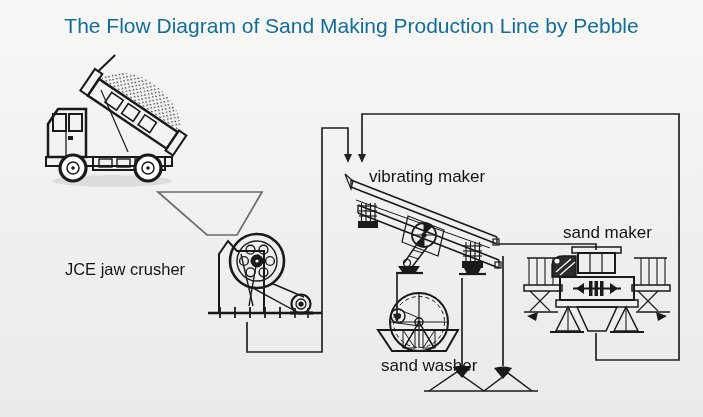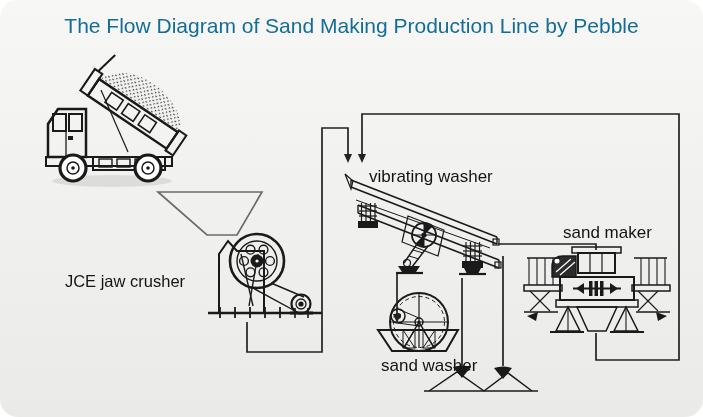--- a/index.html
+++ b/index.html
@@ -1,20 +1,19 @@
 <!DOCTYPE html>
 <html><head>
 <meta charset="utf-8">
 <style>
   html,body{margin:0;padding:0;background:#ffffff;}
   #canvas{
     position:relative;width:703px;height:417px;overflow:hidden;
     background:linear-gradient(180deg,#f7f7f6 0%,#f1f1f0 45%,#eaeae9 100%);
     font-family:"Liberation Sans", sans-serif;
-    border-radius:18px;
   }
   #art{position:absolute;left:0;top:0;}
   .title{
     position:absolute;left:0;right:0;top:14px;text-align:center;
     font-size:21px;font-weight:400;color:#136d96;letter-spacing:0px;
   }
   .lbl{position:absolute;color:#141414;font-size:17px;white-space:nowrap;}
   .lbl2{position:absolute;color:#141414;font-size:16.5px;line-height:17px;text-align:center;}
 </style>
 </head>
@@ -252,22 +251,22 @@
       <path d="M397,272 L397,316"></path>
       <path d="M393,314 L401,314 L397,323 Z" fill="#222222" stroke="none"></path>
 
       <line x1="462" y1="278" x2="462" y2="366"></line>
       <line x1="503" y1="256" x2="503" y2="366"></line>
     </g>
   </svg>
 
   <div class="title" style="color: rgb(19, 109, 150);">The Flow Diagram of Sand Making Production Line by Pebble</div>
 
-  <div class="lbl2" style="left:30px;top:273px;width:190px;">
+  <div class="lbl2" style="left:30px;top:261px;width:190px;">
     <div>JCE jaw crusher</div>
   </div>
 
-  <div class="lbl" style="left:369px;top:167px;">vibrating washer</div>
+  <div class="lbl" style="left:369px;top:167px;">vibrating maker</div>
 
   <div class="lbl" style="left:563px;top:223px;">sand maker</div>
 
   <div class="lbl" style="left:333px;top:356px;margin-left:48px;">sand washer</div>
 </div>
 
 </body></html>

